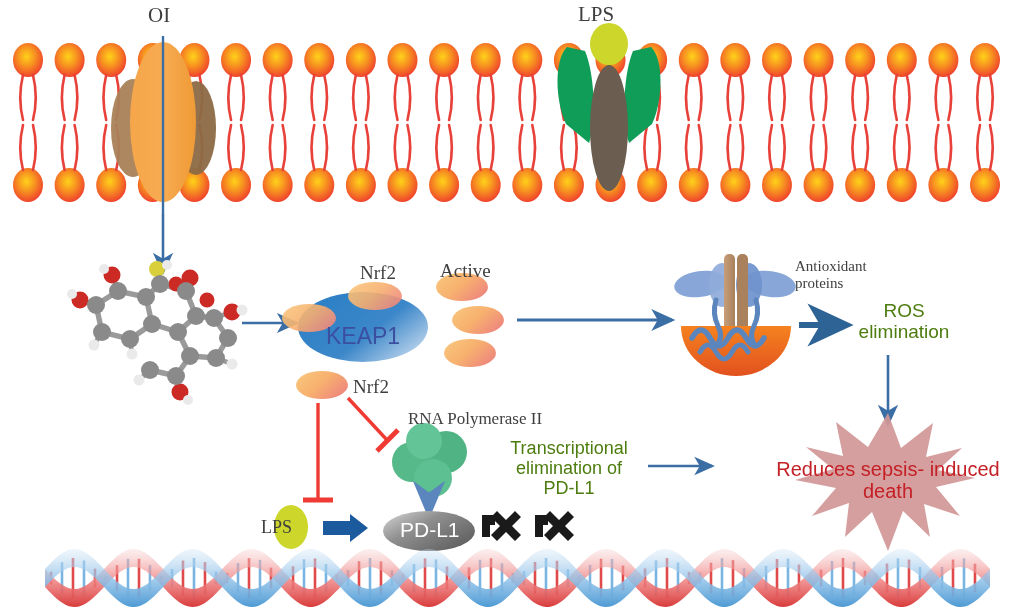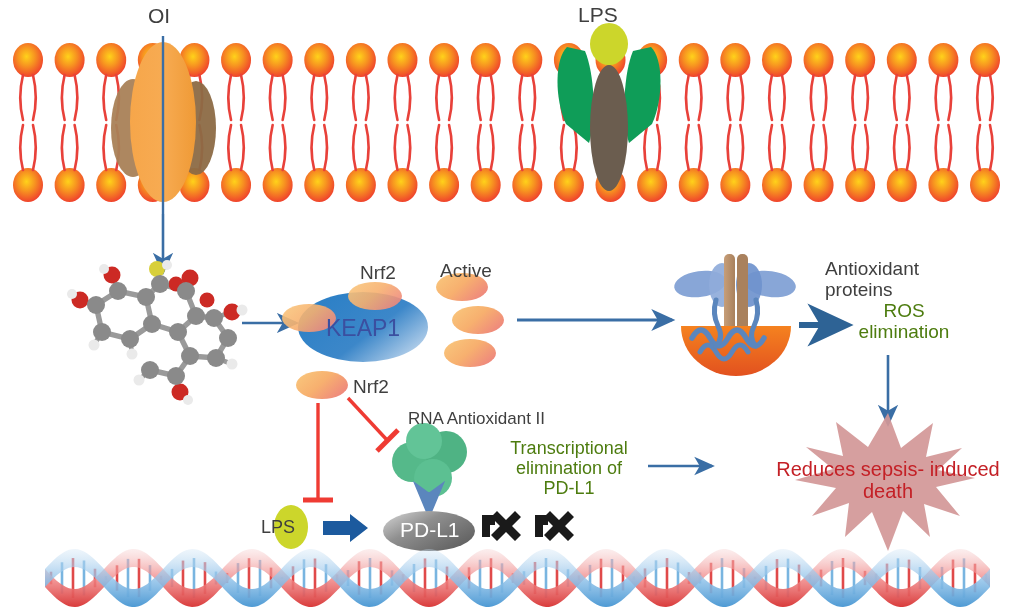--- a/index.html
+++ b/index.html
@@ -1,21 +1,21 @@
 <!DOCTYPE html>
 <html><head>
 <meta charset="utf-8">
 <style>
   html,body{margin:0;padding:0;background:#ffffff;}
   body{width:1009px;height:609px;overflow:hidden;
        font-family:"Liberation Sans","DejaVu Sans",sans-serif;}
   #stage{position:relative;width:1009px;height:609px;background:#fff;}
   #stage svg{position:absolute;left:0;top:0;}
   .lbl{position:absolute;white-space:pre;line-height:1.12;}
-  .lbl.dark{color:#3f3f3f;}
+  .lbl.dark{color:#3f3f3f;font-family:Liberation Serif, serif;}
   .lbl.blue{color:#4d7c0f;}
   .lbl.red{color:#c42026;}
   .lbl.keap{color:#3b4fa0;}
   .lbl.pdl1{color:#ffffff;}
   .ctr{text-align:center;}
 </style>
 </head>
 <body>
 
 <div id="stage">
@@ -469,33 +469,33 @@
         </g>
   </g>
 </svg>
 
 <div class="lbl dark" style="left:148px;top:4px;font-size:21px;">OI</div>
 
 <div class="lbl dark" style="left:578px;top:3px;font-size:21px;">LPS</div>
 
 <div class="lbl dark" style="left:360px;top:262px;font-size:19px;">Nrf2</div>
 
-<div class="lbl keap" style="left:326px;top:316px;font-size:23px;text-align:center;">KEAP1</div>
+<div class="lbl keap" style="left:326px;top:324px;font-size:23px;text-align:center;">KEAP1</div>
 
 <div class="lbl dark" style="left:353px;top:376px;font-size:19px;">Nrf2</div>
 
 <div class="lbl dark" style="left:440px;top:260px;font-size:19px;">Active</div>
 
-<div class="lbl dark" style="left:825px;top:258px;font-size:19px;">Antioxidant
+<div class="lbl dark" style="left:795px;top:258px;font-size:15px;">Antioxidant
 proteins</div>
 
 <div class="lbl blue ctr" style="left:854px;top:300px;width:100px;font-size:19px;">ROS
 elimination</div>
 
-<div class="lbl dark" style="left:408px;top:409px;font-size:17px;">RNA Antioxidant II</div>
+<div class="lbl dark" style="left:408px;top:409px;font-size:17px;">RNA Polymerase II</div>
 
 <div class="lbl blue ctr" style="left:496px;top:438px;width:146px;font-size:18px;">Transcriptional
 elimination of
 PD-L1</div>
 
 <div class="lbl dark" style="left:261px;top:517px;font-size:18px;">LPS</div>
 
 <div class="lbl pdl1" style="left:400px;top:518px;font-size:21px;">PD-L1</div>
 
 <div class="lbl red ctr" style="left:743px;top:458px;width:290px;font-size:20px;">Reduces sepsis- induced

